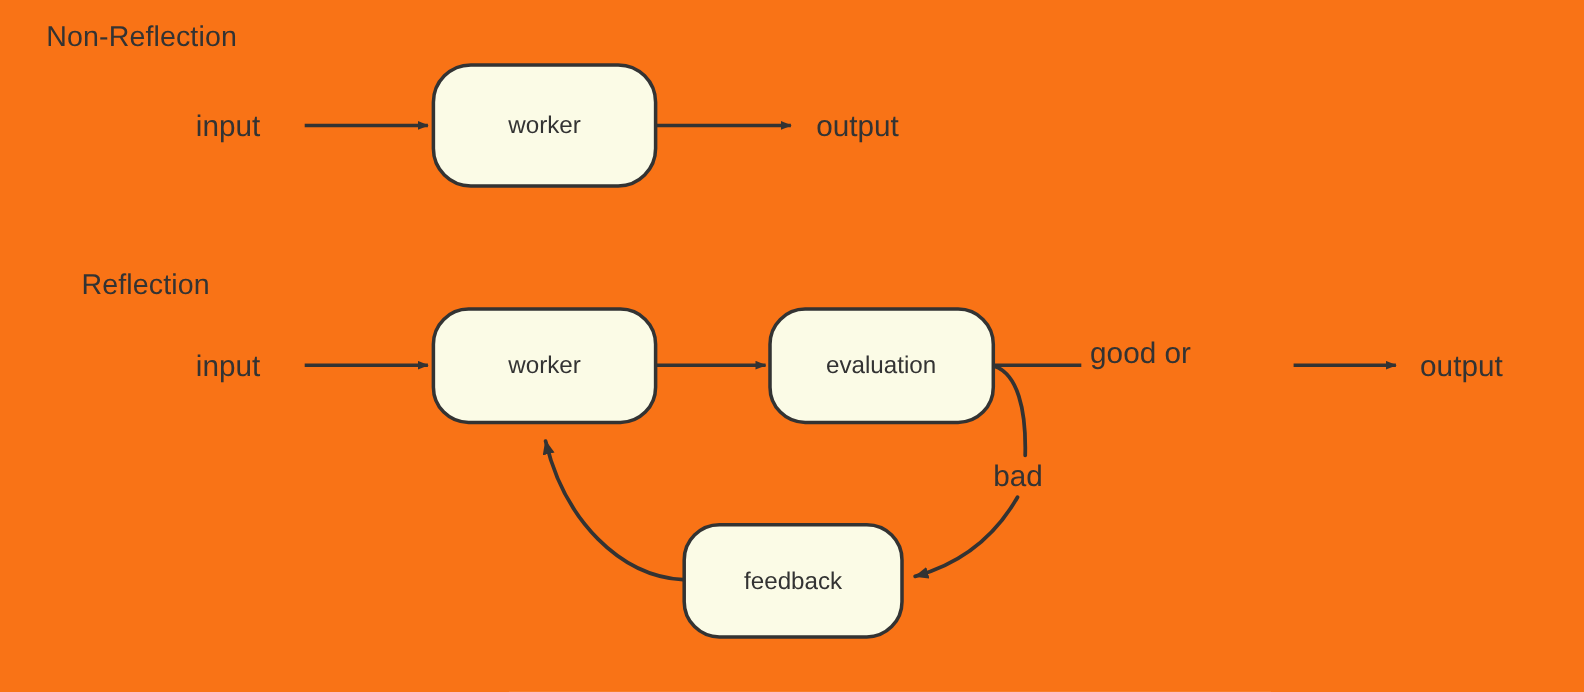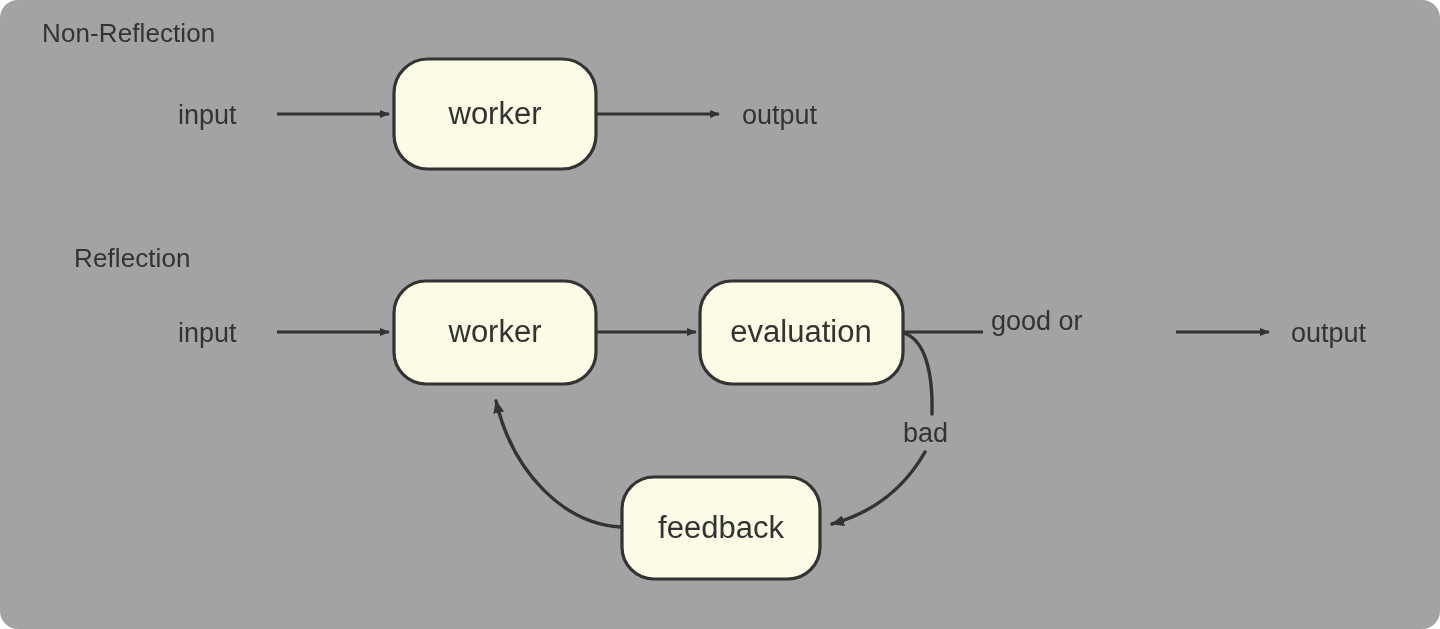--- a/index.html
+++ b/index.html
@@ -8,23 +8,22 @@
     background: #ffffff;
   }
   body {
     font-family: "Liberation Sans", sans-serif;
     -webkit-font-smoothing: antialiased;
   }
   #canvas {
     position: relative;
     width: 1440px;
     height: 629px;
-    background: #a3a3a3;
+    background: #f97316;
     overflow: hidden;
-    border-radius: 18px;
   }
   #diagram-svg {
     position: absolute;
     top: 0;
     left: 0;
     width: 1440px;
     height: 629px;
     display: block;
   }
   .section-title {
@@ -41,21 +40,21 @@
     position: absolute;
     font-size: 27px;
     color: #333333;
     white-space: nowrap;
   }
   .edge-label.two-line {
     line-height: 1.22;
   }
   .node-label {
     position: absolute;
-    font-size: 31px;
+    font-size: 22px;
     color: #333333;
     white-space: nowrap;
     text-align: center;
     transform: translate(-50%, -50%);
   }
 </style>
 </head>
 <body>
 
 <div id="canvas">

